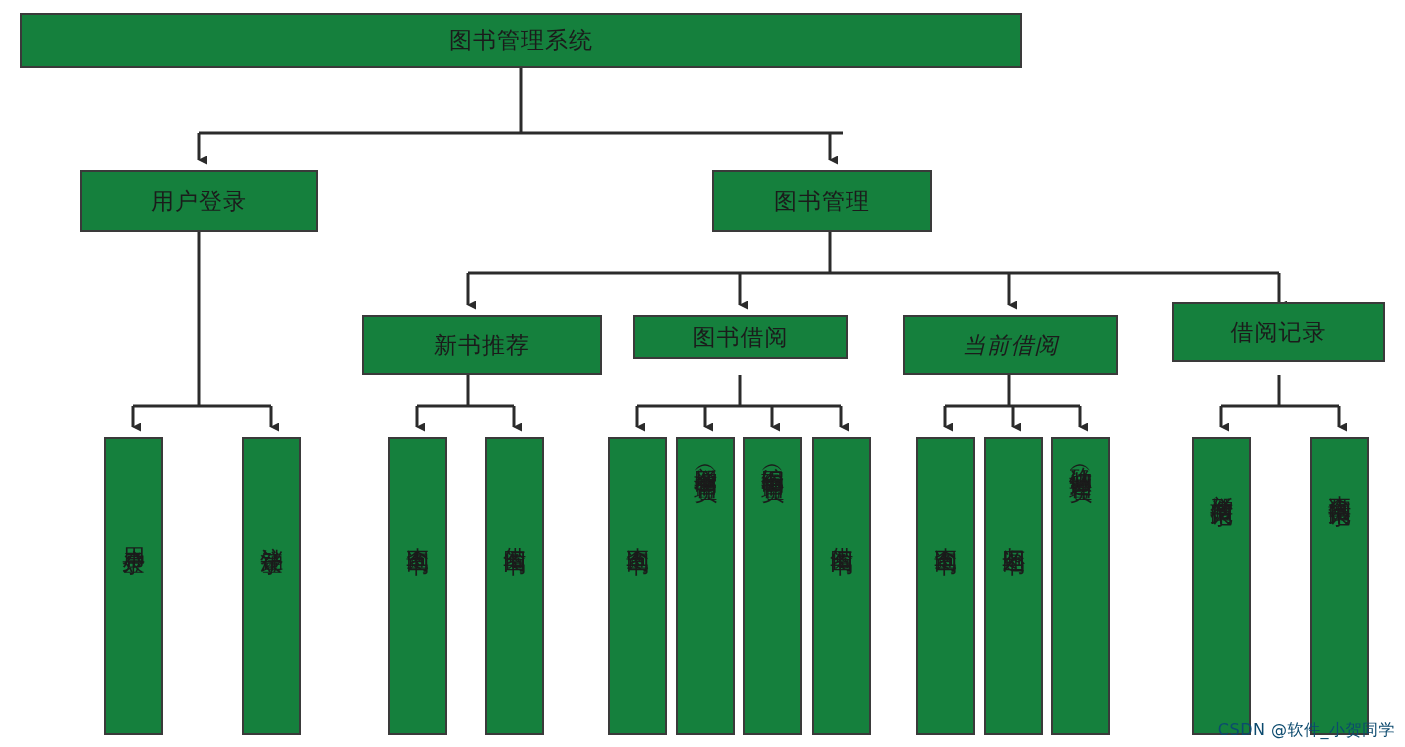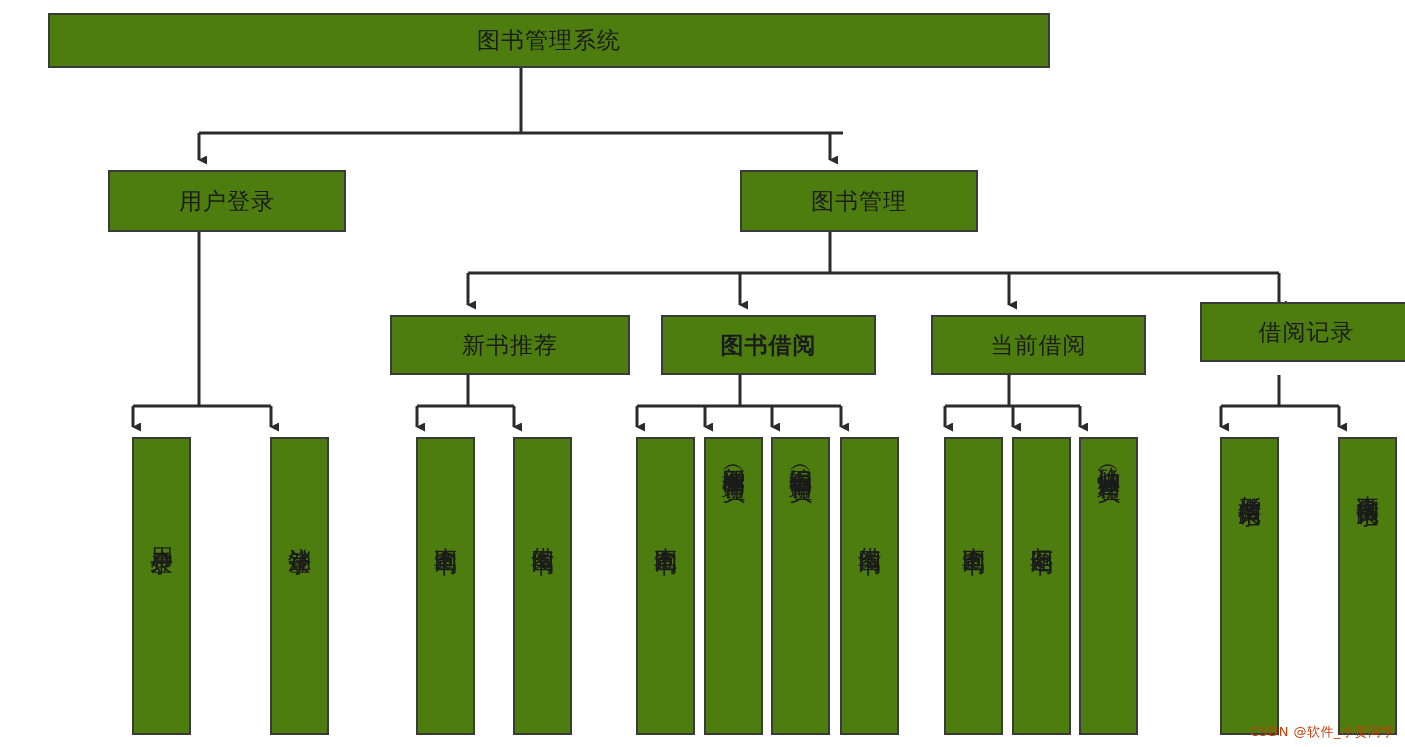--- a/index.html
+++ b/index.html
@@ -22,27 +22,26 @@
     position: absolute;
     left: 0;
     top: 0;
     width: 1405px;
     height: 747px;
     pointer-events: none;
   }
   .node {
     position: absolute;
     box-sizing: border-box;
-    background: #4d7c0f;
+    background: #15803d;
     border: 2.5px solid #3a3a3a;
     display: flex;
     align-items: center;
     justify-content: center;
     color: #1b1b1b;
-    margin-left: 28px;
   }
   .node.horiz {
     font-size: 23px;
     letter-spacing: 1px;
   }
   .node.vert {
     font-size: 23px;
     letter-spacing: 1px;
     align-items: flex-start;
     justify-content: center;
@@ -62,22 +61,22 @@
   .node.vert.midsmall .vtext {
     margin-top: 28px;
   }
   .node.vert.top .vtext {
     margin-top: 0px;
   }
   #watermark {
     position: absolute;
     right: 10px;
     bottom: 6px;
-    font-size: 13px;
-    color: #c2410c;
+    font-size: 16px;
+    color: #0c4a6e;
     letter-spacing: 0.5px;
     white-space: nowrap;
   }
 </style>
 </head>
 <body>
 
 <div id="diagram-root">
 
   <svg id="connector-layer" viewBox="0 0 1405 747" width="1405" height="747">
@@ -130,31 +129,31 @@
     </g>
   </svg>
 
   <div class="node horiz" style="left:20px; top:13px; width:1002px; height:55px;">
     <span>图书管理系统</span>
   </div>
 
   <div class="node horiz" style="left:80px; top:170px; width:238px; height:62px;">
     <span>用户登录</span>
   </div>
-  <div class="node horiz" style="left:712px; top:170px; width:238px; height:62px;">
+  <div class="node horiz" style="left:712px; top:170px; width:220px; height:62px;">
     <span>图书管理</span>
   </div>
 
   <div class="node horiz" style="left:362px; top:315px; width:240px; height:60px;">
     <span>新书推荐</span>
   </div>
-  <div class="node horiz" style="left:633px; top:315px; width:215px; height:60px;font-weight:bold;">
+  <div class="node horiz" style="left:633px; top:315px; width:215px; height:44px;">
     <span>图书借阅</span>
   </div>
-  <div class="node horiz" style="left:903px; top:315px; width:215px; height:60px;">
+  <div class="node horiz" style="left:903px; top:315px; width:215px; height:60px;font-style:italic;">
     <span>当前借阅</span>
   </div>
   <div class="node horiz" style="left:1172px; top:302px; width:213px; height:60px;">
     <span>借阅记录</span>
   </div>
 
   <div class="node vert midlow" style="left:104px; top:437px; width:59px; height:298px;">
     <span class="vtext">用户登录</span>
   </div>
   <div class="node vert midlow" style="left:242px; top:437px; width:59px; height:298px;">

